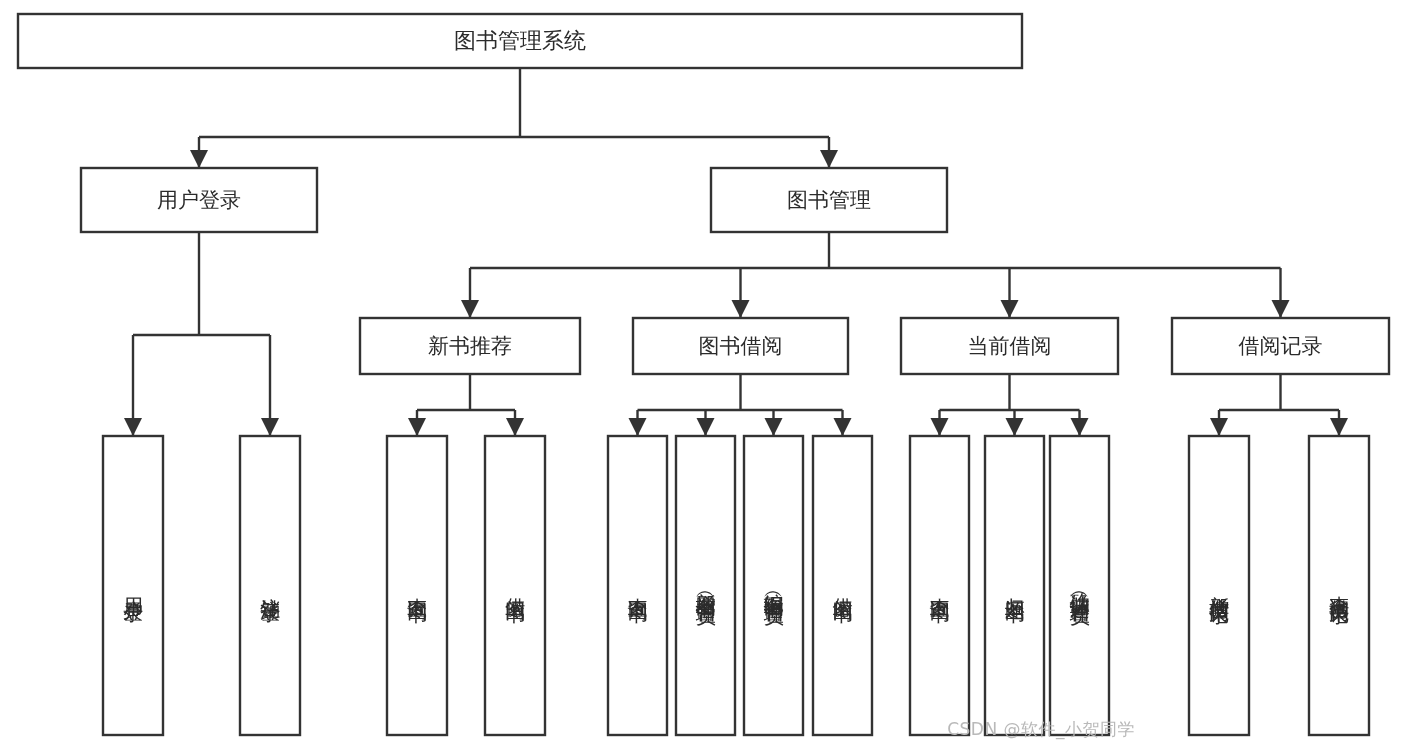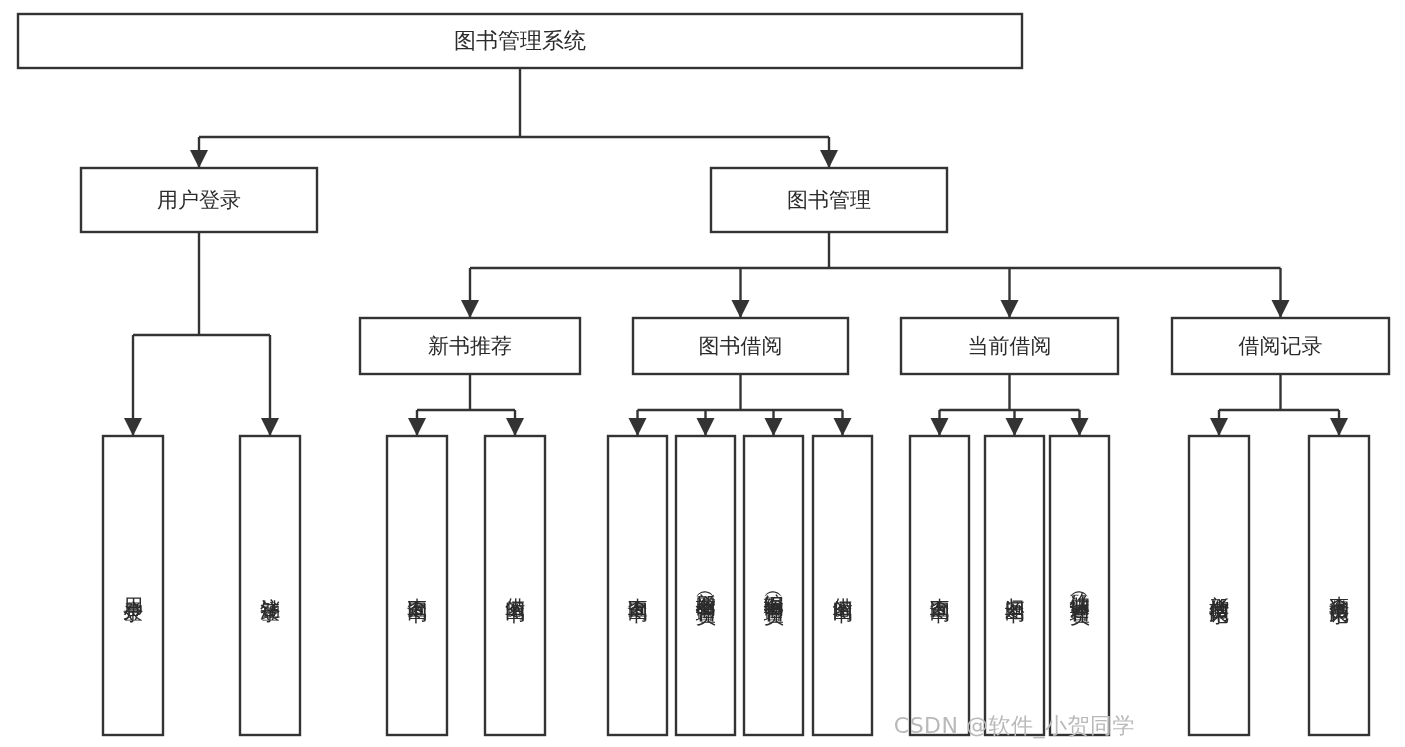--- a/index.html
+++ b/index.html
@@ -69,21 +69,21 @@
     letter-spacing: 2px;
     color: #2b2b2b;
     white-space: nowrap;
     text-align: center;
   }
   .watermark {
     position: absolute;
     right: 8px;
     bottom: 6px;
     font-family: "DejaVu Sans", "Liberation Sans", sans-serif;
-    font-size: 22px;
+    font-size: 17px;
     color: #b9b9b9;
     letter-spacing: 0.5px;
     white-space: nowrap;
   }
 </style>
 </head>
 <body>
 
 <div id="diagram-root">
 

